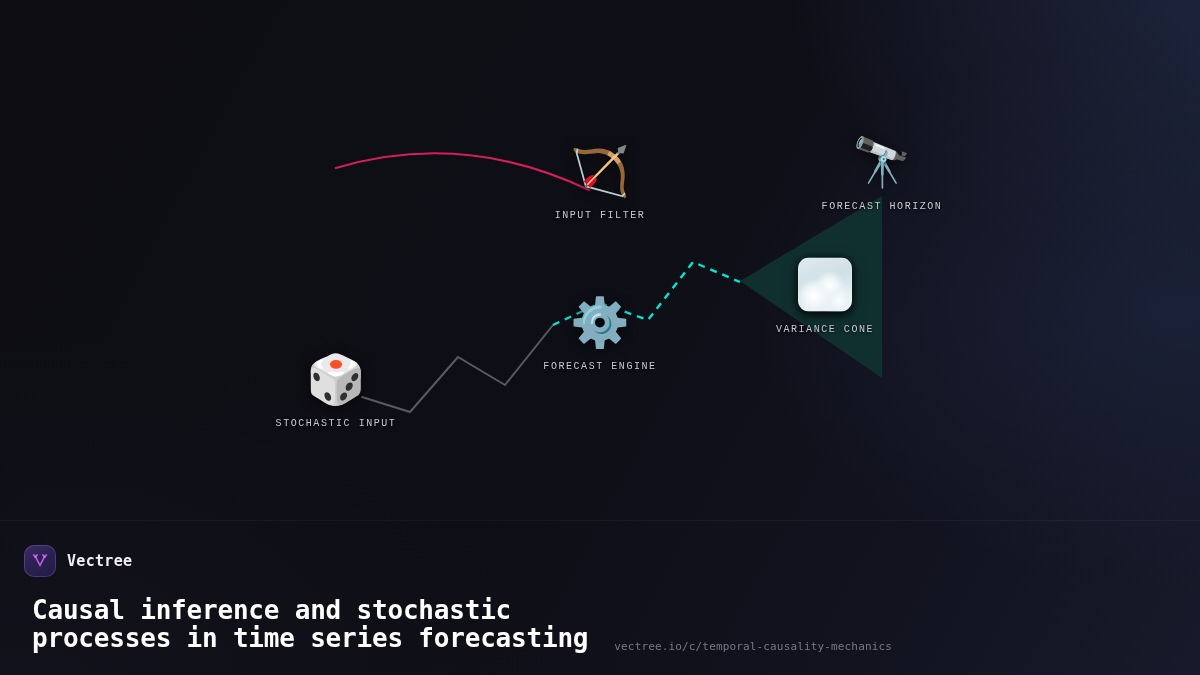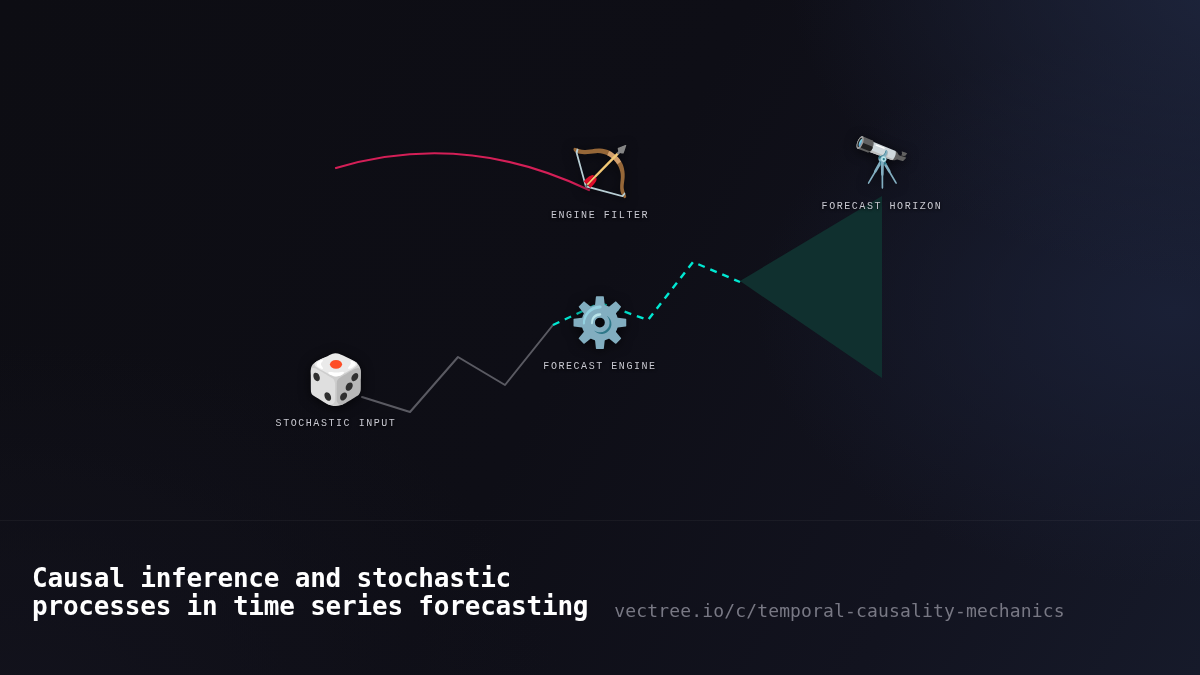--- a/index.html
+++ b/index.html
@@ -119,21 +119,21 @@
     font-size: 26px;
     font-weight: bold;
     line-height: 1.06;
     color: #ffffff;
     letter-spacing: -0.2px;
     white-space: pre-line;
     margin: 8px;
     flex: 0 1 auto;
   }
   .source-url {
-    font-size: 18px;
+    font-size: 11px;
     color: #787884;
     letter-spacing: 0.15px;
     white-space: nowrap;
     padding-bottom: 7px;
   }
 </style>
 </head>
 <body>
 
 <div id="canvas">
@@ -156,32 +156,54 @@
       <div class="node-label">STOCHASTIC INPUT</div>
     </div>
 
     <div class="node" style="left:600px; top:333px;">
       <div class="node-glyph">⚙️</div>
       <div class="node-label">FORECAST ENGINE</div>
     </div>
 
     <div class="node" style="left:600px; top:182px;">
       <div class="node-glyph">🏹</div>
-      <div class="node-label">ENGINE FILTER</div>
-    </div>
-
+      <div class="node-label">INPUT FILTER</div>
+    </div>
+
+    <div class="node" style="left:825px; top:296px;">
+      <div class="node-glyph">
+        <div class="cloud-tile"></div>
+      </div>
+      <div class="node-label">VARIANCE CONE</div>
+    </div>
 
     <div class="node" style="left:882px; top:173px;">
       <div class="node-glyph">🔭</div>
       <div class="node-label">FORECAST HORIZON</div>
     </div>
   </div>
 
   <div id="footer">
 
+    <div class="brand-row">
+      <div class="brand-mark">
+        <svg width="20" height="20" viewBox="0 0 20 20" aria-hidden="true">
+          <g stroke="#c45ce8" stroke-width="1.5" stroke-linecap="round" fill="none">
+            <path d="M5.4 5.6 L10 14.4 L14.6 5.6"></path>
+            <path d="M5.4 5.6 L3.6 3.9"></path>
+            <path d="M5.4 5.6 L7.3 3.9"></path>
+            <path d="M14.6 5.6 L12.7 3.9"></path>
+            <path d="M14.6 5.6 L16.4 3.9"></path>
+          </g>
+          <circle cx="5.4" cy="5.9" r="1.1" fill="#d978f2"></circle>
+          <circle cx="14.6" cy="5.9" r="1.1" fill="#d978f2"></circle>
+        </svg>
+      </div>
+      <div class="brand-name">Vectree</div>
+    </div>
 
     <div class="headline-row">
       <h1 class="headline">Causal inference and stochastic
 processes in time series forecasting</h1>
       <div class="source-url">vectree.io/c/temporal-causality-mechanics</div>
     </div>
   </div>
 
 </div>
 

